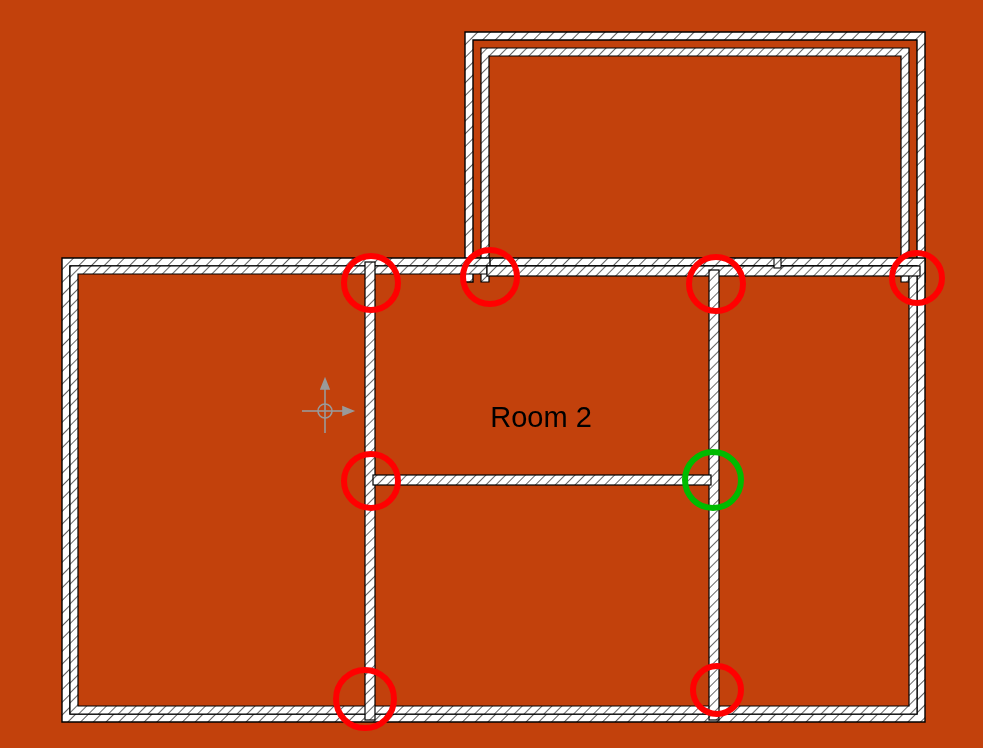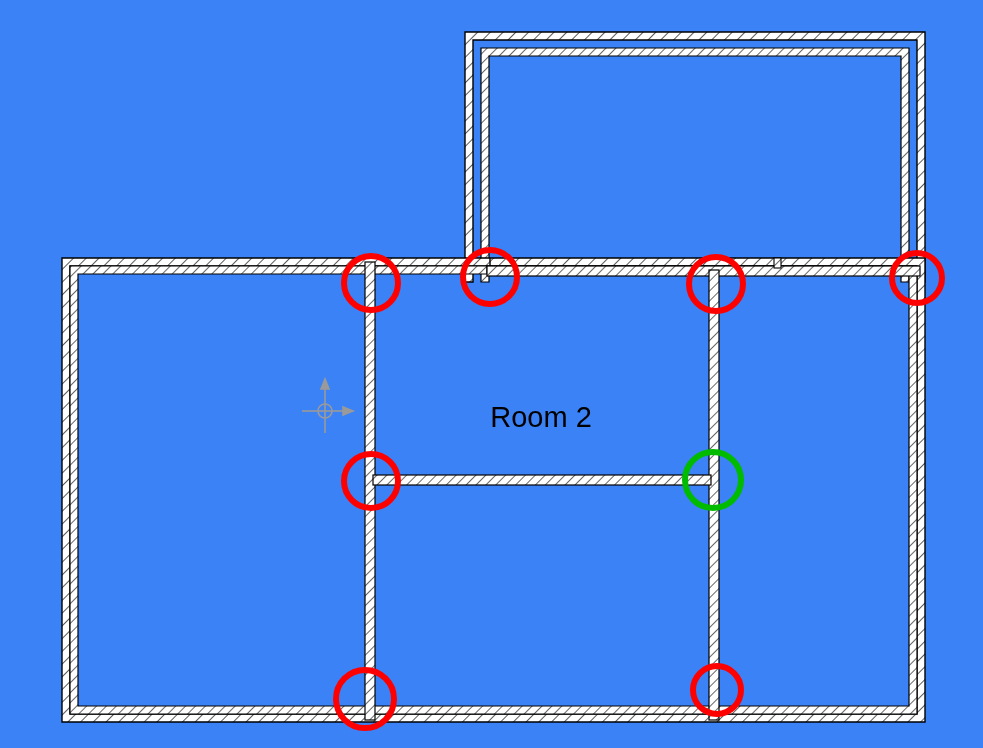--- a/index.html
+++ b/index.html
@@ -11,21 +11,21 @@
   body {
     width: 983px;
     height: 748px;
     overflow: hidden;
     font-family: "Liberation Sans", sans-serif;
   }
   #plan-canvas {
     position: relative;
     width: 983px;
     height: 748px;
-    background: #3b82f6;
+    background: #c2410c;
   }
   #plan-svg {
     position: absolute;
     top: 0;
     left: 0;
     display: block;
   }
   .room-label {
     font-family: "Liberation Sans", sans-serif;
     font-size: 29px;

